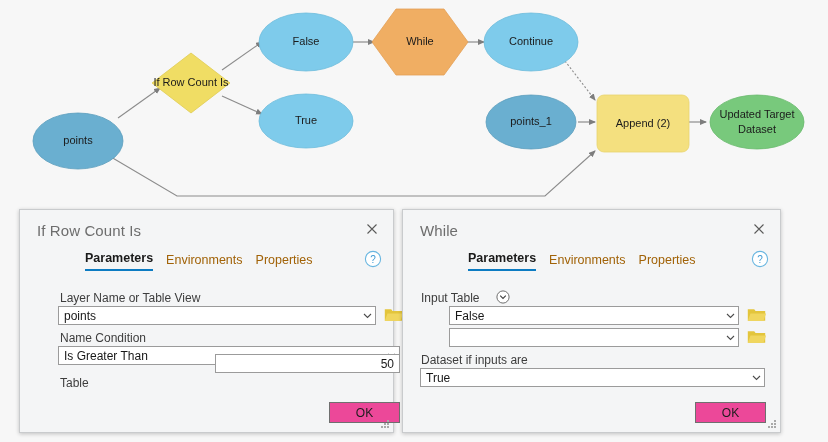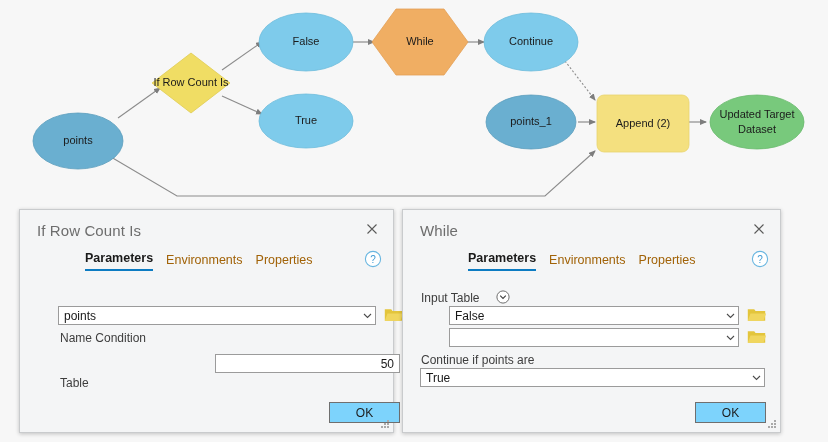--- a/index.html
+++ b/index.html
@@ -86,21 +86,21 @@
     padding-right:5px;
   }
   .folder-btn{
     position:absolute;width:19px;height:16px;cursor:pointer;
   }
   .expander{
     position:absolute;width:14px;height:14px;cursor:pointer;
   }
   .ok-btn{
     position:absolute;
-    background:#7dd3fc;border:1px solid #6f6f6f;
+    background:#ec4899;border:1px solid #6f6f6f;
     box-sizing:border-box;
     font-size:12px;color:#1d1d1d;
     display:flex;align-items:center;justify-content:center;
     cursor:pointer;
   }
   .grip{
     position:absolute;width:9px;height:9px;
     cursor:nwse-resize;
   }
   .grip i{
@@ -194,36 +194,45 @@
     <div class="tab">Properties</div>
   </div>
 
   <div class="help-btn" style="right:11px;">
     <svg width="18" height="18" viewBox="0 0 18 18">
       <circle cx="9" cy="9" r="7.6" fill="#ffffff" stroke="#69b6e0" stroke-width="1.1"></circle>
       <text x="9" y="12.6" text-anchor="middle" font-family="Liberation Sans, sans-serif" font-size="10" fill="#3f9ad4">?</text>
     </svg>
   </div>
 
+  <div class="field-label" style="left:40px;top:81px;">Layer Name or Table View</div>
   <div class="combo" style="left:38px;top:96px;width:318px;">
     <span class="val">points</span>
     <span class="chev">
       <svg width="9" height="6" viewBox="0 0 9 6">
           <path d="M1,1 L4.5,4.5 L8,1" stroke="#4c4c4c" stroke-width="1.1" fill="none"></path>
         </svg>
     </span>
   </div>
   <div class="folder-btn" style="left:364px;top:97px;">
     <svg width="19" height="16" viewBox="0 0 19 16">
       <path d="M0.8,2.2 h6.4 l1.4,1.9 h9.6 v9.7 h-17.4 z" fill="#e3c53c"></path>
       <path d="M0.8,13.8 l2.7,-7.3 h15.6 l-2.7,7.3 z" fill="#f0d65e"></path>
     </svg>
   </div>
 
   <div class="field-label" style="left:40px;top:121px;">Name Condition</div>
+  <div class="combo" style="left:38px;top:136px;width:342px;">
+    <span class="val">Is Greater Than</span>
+    <span class="chev">
+      <svg width="9" height="6" viewBox="0 0 9 6">
+          <path d="M1,1 L4.5,4.5 L8,1" stroke="#4c4c4c" stroke-width="1.1" fill="none"></path>
+        </svg>
+    </span>
+  </div>
 
   <div class="field-label" style="left:40px;top:166px;">Table</div>
   <div class="txtbox" style="left:195px;top:144px;width:185px;">
     <span>50</span>
   </div>
 
   <div class="ok-btn" style="left:309px;top:192px;width:71px;height:21px;">OK</div>
 
   <div class="grip" style="right:3px;bottom:3px;">
     <i style="left:6px;top:0;"></i>
@@ -289,21 +298,21 @@
         </svg>
     </span>
   </div>
   <div class="folder-btn" style="left:344px;top:119px;">
     <svg width="19" height="16" viewBox="0 0 19 16">
       <path d="M0.8,2.2 h6.4 l1.4,1.9 h9.6 v9.7 h-17.4 z" fill="#e3c53c"></path>
       <path d="M0.8,13.8 l2.7,-7.3 h15.6 l-2.7,7.3 z" fill="#f0d65e"></path>
     </svg>
   </div>
 
-  <div class="field-label" style="left:18px;top:143px;">Continue if points are</div>
+  <div class="field-label" style="left:18px;top:143px;">Dataset if inputs are</div>
   <div class="combo" style="left:17px;top:158px;width:345px;">
     <span class="val">True</span>
     <span class="chev">
       <svg width="9" height="6" viewBox="0 0 9 6">
           <path d="M1,1 L4.5,4.5 L8,1" stroke="#4c4c4c" stroke-width="1.1" fill="none"></path>
         </svg>
     </span>
   </div>
 
   <div class="ok-btn" style="left:292px;top:192px;width:71px;height:21px;">OK</div>

